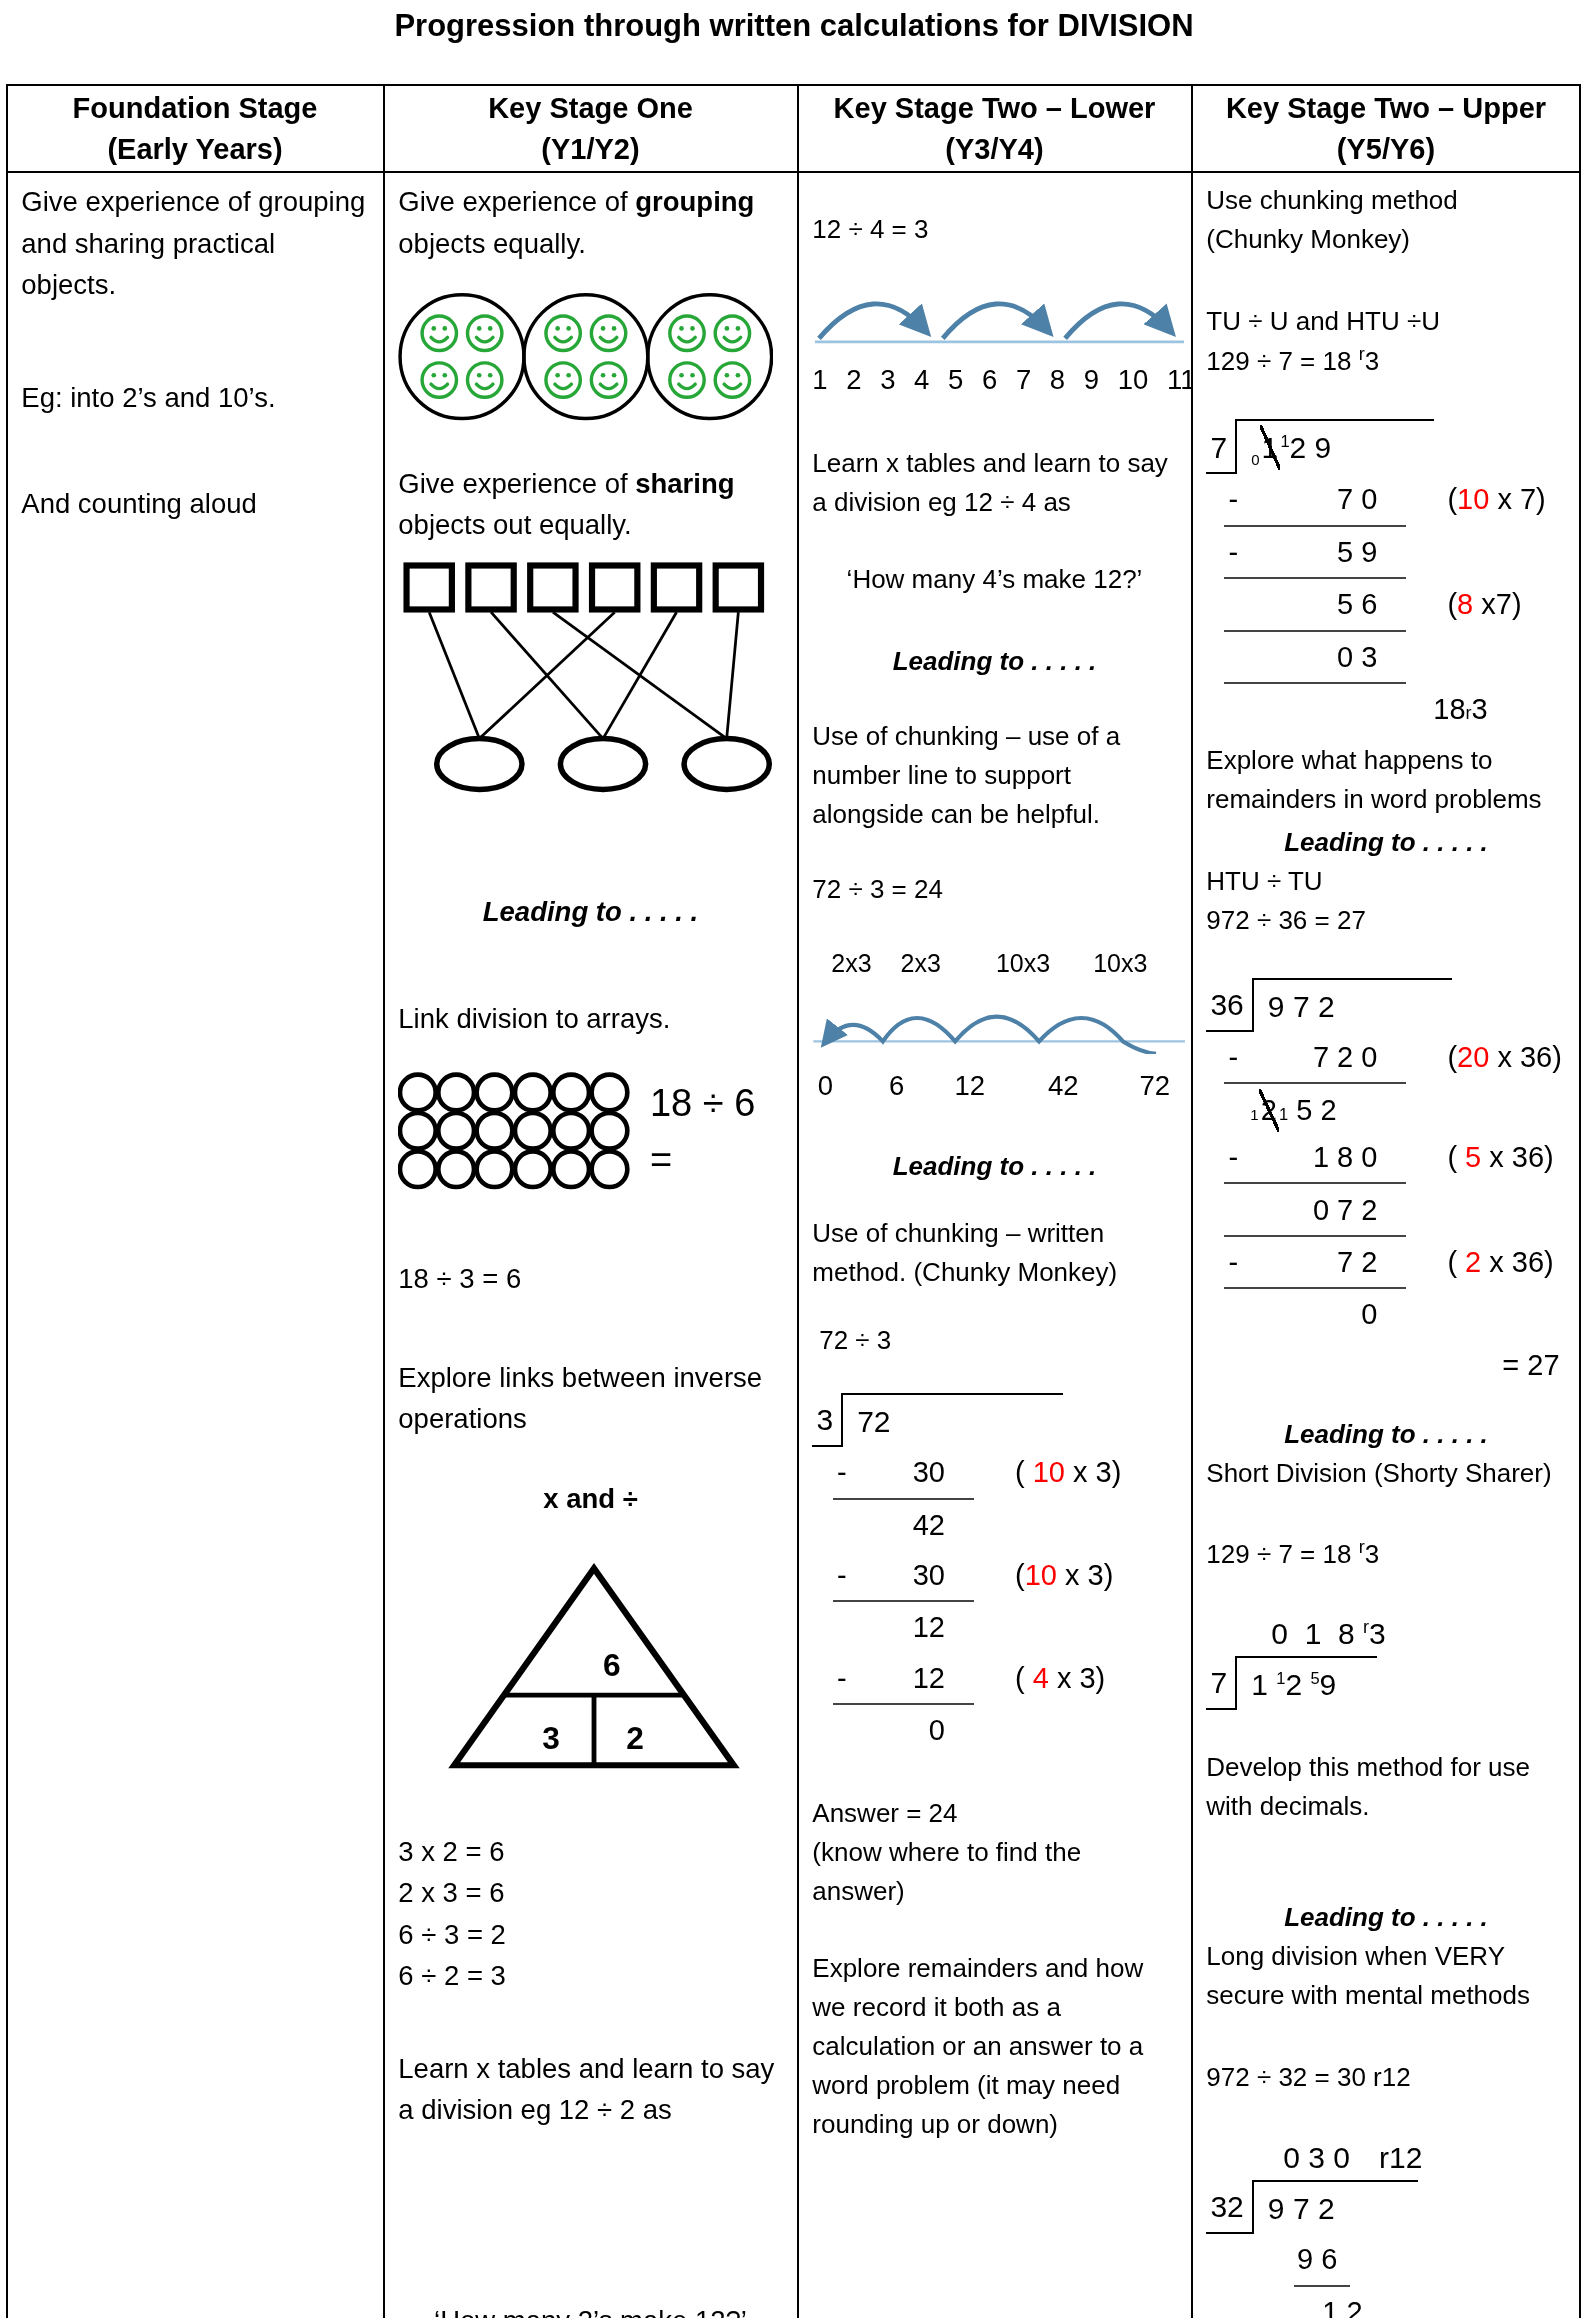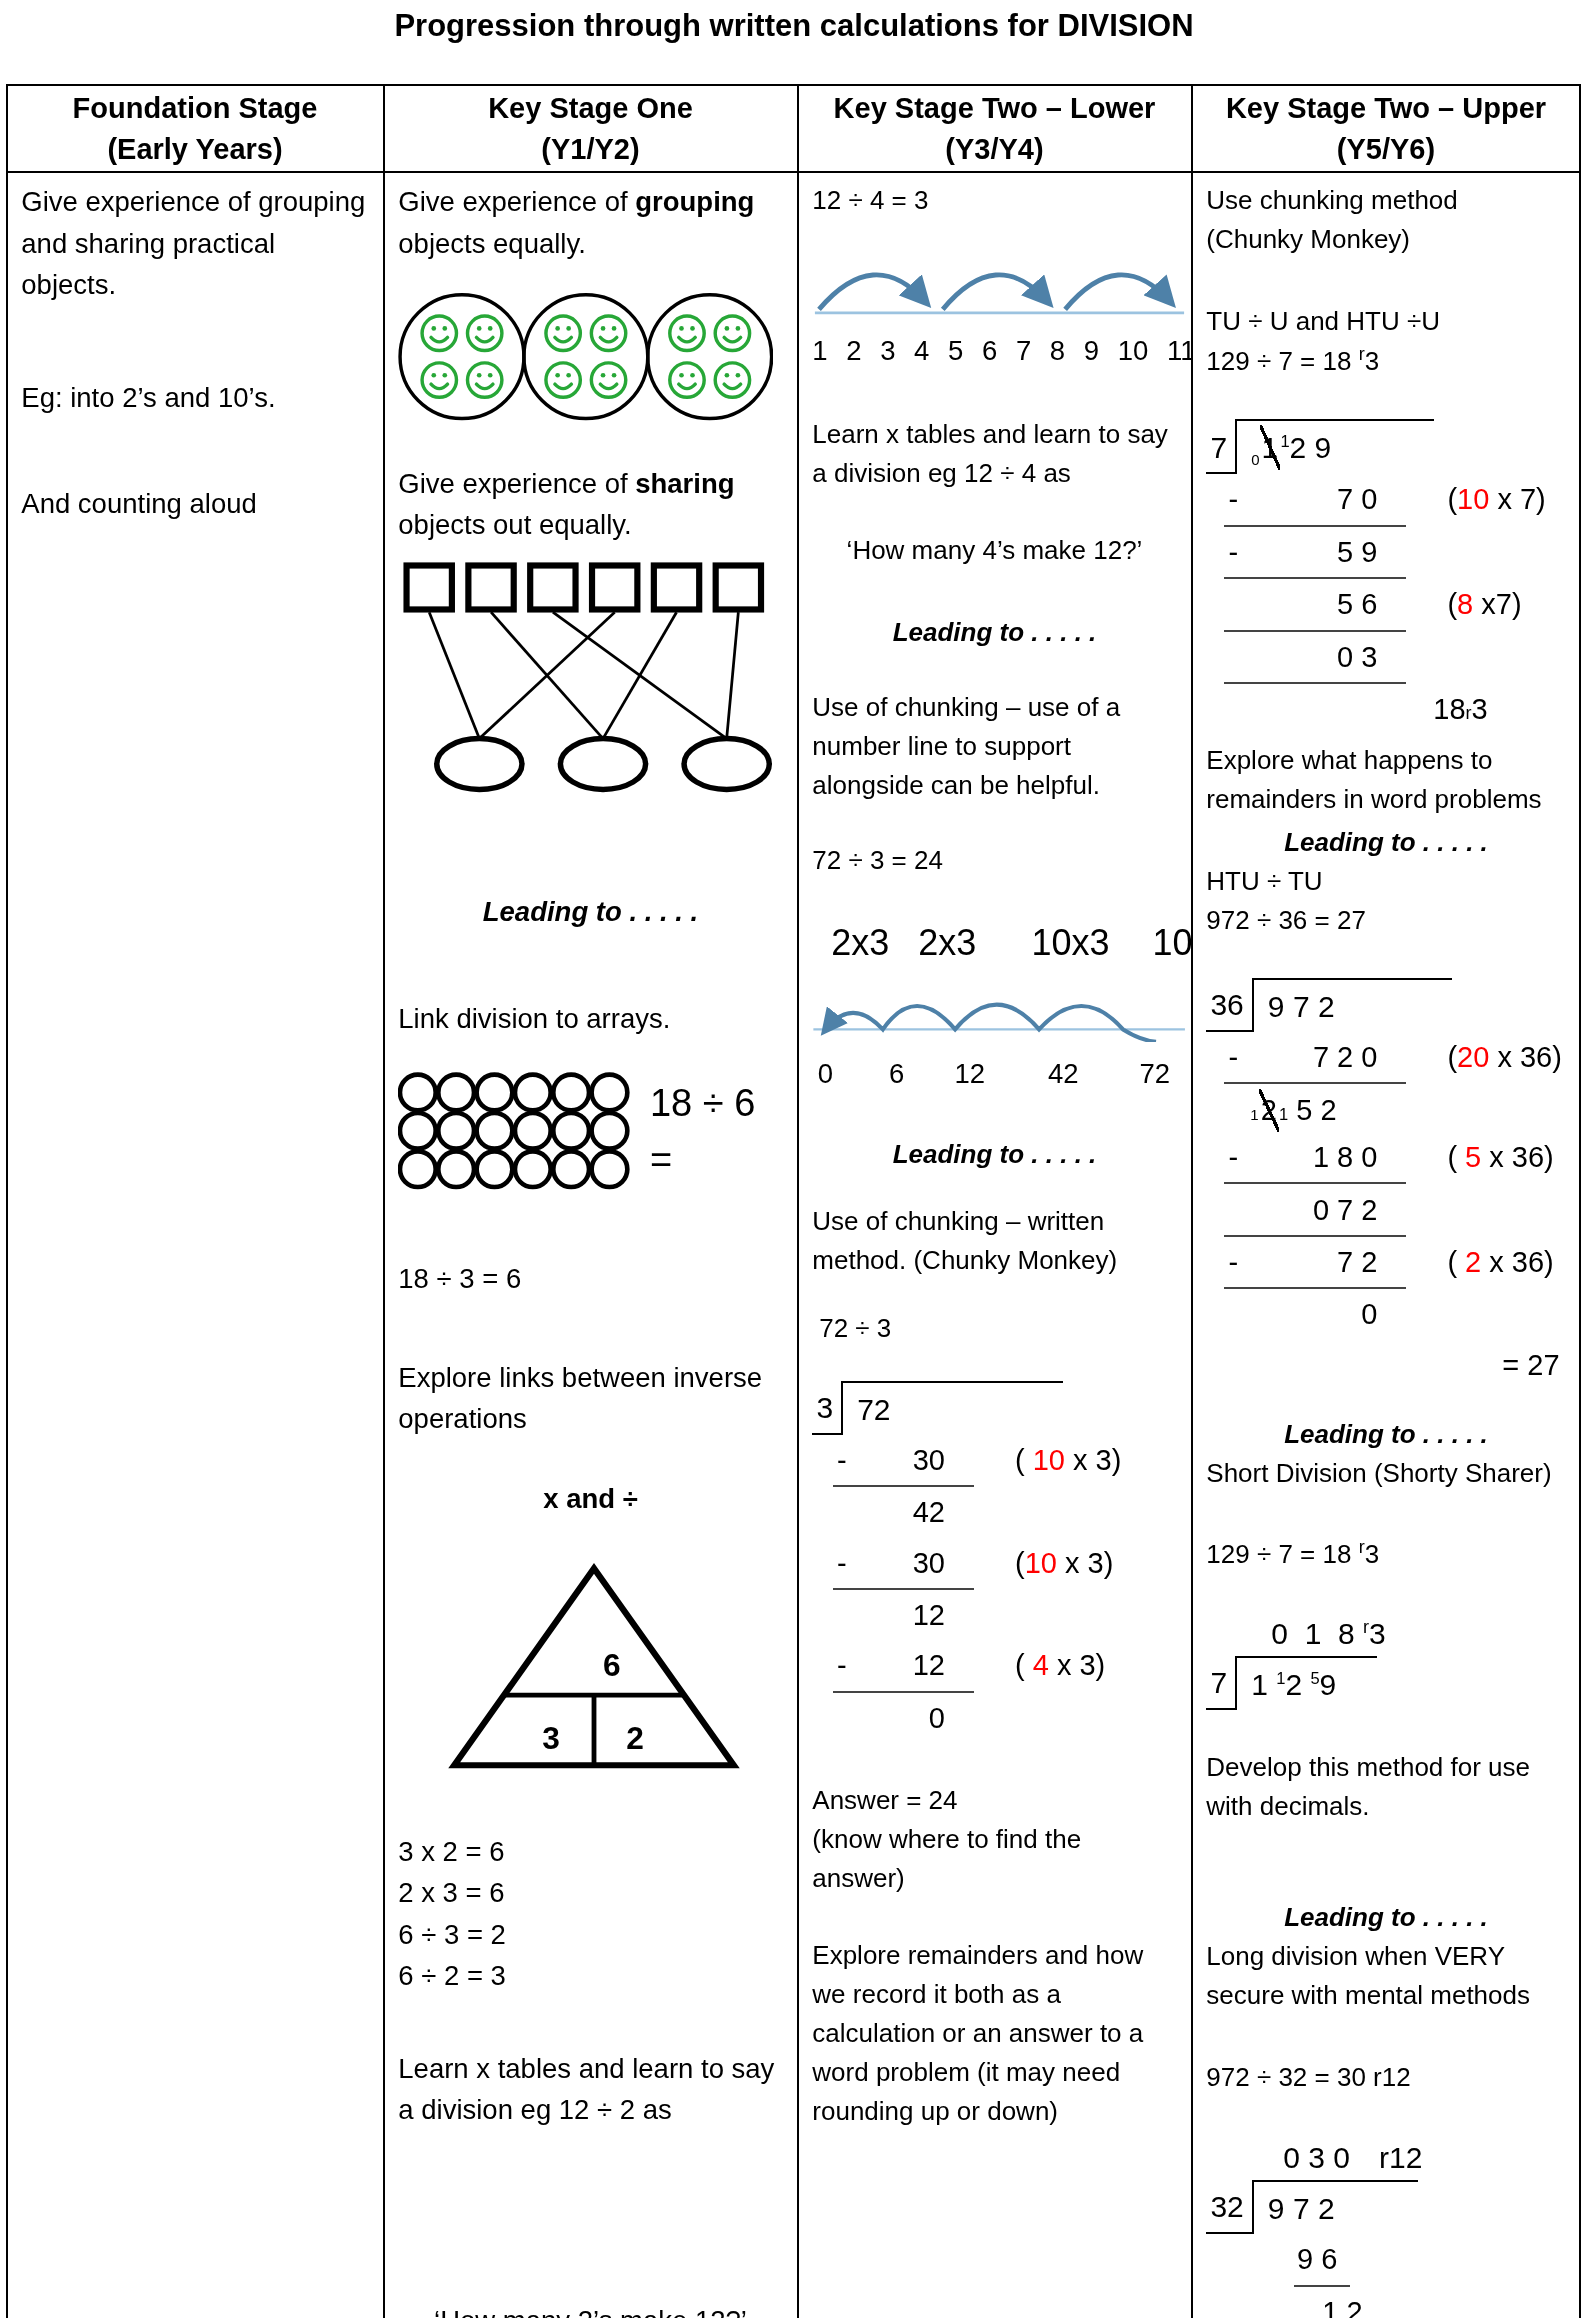--- a/index.html
+++ b/index.html
@@ -33,21 +33,21 @@
   .dnum{display:inline-block;text-align:right;white-space:pre;}
   .w3 .dnum{width:76px;}
   .w4 .dnum{width:117px;}
   .dnote{margin-left:41px;white-space:pre;font-size:29px;}
   .red{color:#ff0000;font-style:normal;}
   .ssup{font-size:16.5px;vertical-align:super;}
   .ssub{font-size:15px;vertical-align:sub;}
   .rsup{font-size:18px;vertical-align:super;}
   .strike{display:inline-block;padding:0 2.1px;
           background:linear-gradient(to top right,transparent 46%,#000 46%,#000 55%,transparent 55%);}
-  .labrow{display:flex;font-size:36px;}
+  .labrow{display:flex;font-size:25px;}
   .numrow{display:flex;font-size:27.5px;}
   .nl-nums{font-size:27.5px;word-spacing:11px;white-space:pre;}
   .arrayrow{display:flex;align-items:flex-start;}
 </style>
 </head>
 <body>
 
 <div class="page">
 
   <div class="title">Progression through written calculations for DIVISION</div>
@@ -185,21 +185,21 @@
         <div class="txt">6 ÷ 2 = 3</div>
       </div>
 
       <div class="txt" style="margin-top:52px">Learn x tables and learn to say a division eg 12 ÷ 2 as</div>
 
       <div class="txt ctr" style="margin-top:169px">‘How many 2’s make 12?’</div>
     </div>
 
     <div class="bcell">
 
-      <div class="txt" style="">12 ÷ 4 = 3</div>
+      <div class="txt" style="margin-top:29px">12 ÷ 4 = 3</div>
 
       <svg width="375" height="77" viewBox="0 0 545 112" style="margin-top:22px">
         <defs>
           <marker id="arr" viewBox="0 0 10 10" refX="7" refY="5" markerWidth="6.5" markerHeight="6.5" orient="auto-start-reverse">
             <path d="M0,0 L10,5 L0,10 z" fill="#4e81a8"></path>
           </marker>
         </defs>
         <line x1="4" y1="103" x2="541" y2="103" stroke="#9cc3e0" stroke-width="4"></line>
         <path d="M10,98 Q90,4 164,86" fill="none" stroke="#4e81a8" stroke-width="7" marker-end="url(#arr)"></path>
         <path d="M190,98 Q268,4 342,86" fill="none" stroke="#4e81a8" stroke-width="7" marker-end="url(#arr)"></path>

